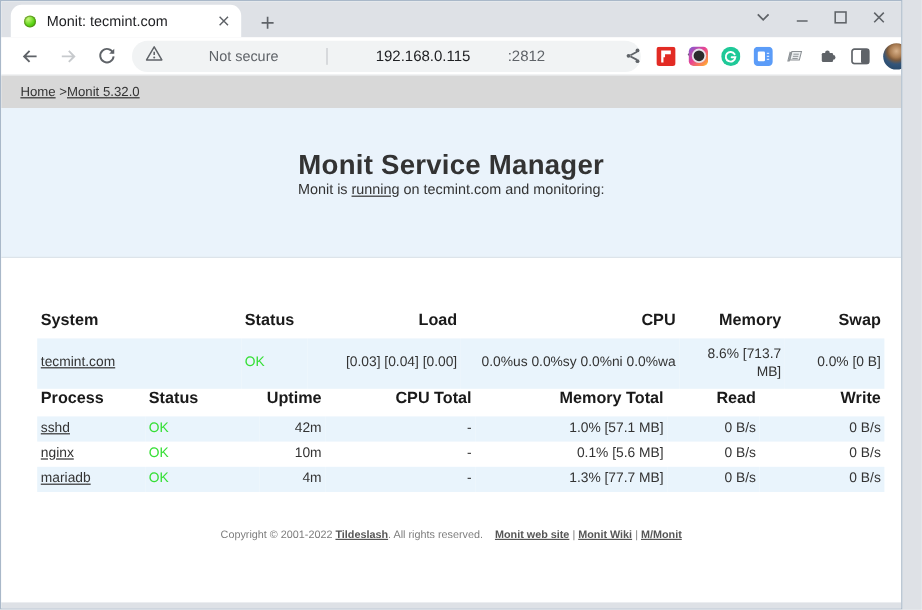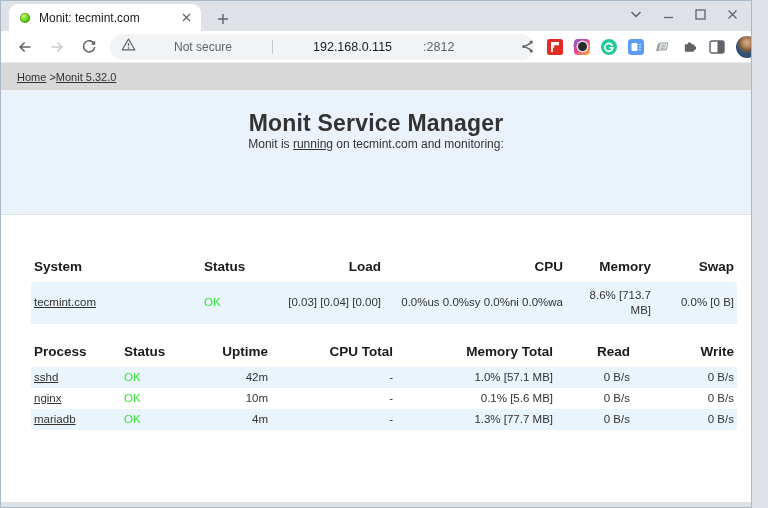--- a/index.html
+++ b/index.html
@@ -33,31 +33,31 @@
   .avatar { width:22px; height:22px; border-radius:50%; background:radial-gradient(circle at 50% 30%, #d8b18a 0%, #a97c52 28%, #7c5a3c 40%, #33557a 58%, #24425f 100%); flex:none; }
 
   
   .navbar { height:27px; background:#d8d8d8; display:flex; align-items:center; font-size:11px; color:#333; padding:0 28px 0 16px; flex:none; }
   .navbar a, .pagelink { color:#333; text-decoration:underline; cursor:pointer; }
   .nav-left { flex:none; white-space:nowrap; }
   .nav-center { flex:1; text-align:center; white-space:nowrap; }
   .nav-right { flex:none; }
 
   .hero { height:125px; background:#eaf3fb; text-align:center; border-bottom:1px solid #dde4ea; flex:none; }
-  .hero h1 { padding-top:20px; font-size:23px; color:#333; letter-spacing:.2px; }
+  .hero h1 { padding-top:34px; font-size:23px; color:#333; letter-spacing:.2px; }
   .hero p { margin-top:0; font-size:12px; color:#333; }
 
   .content { flex:1; background:#fff; padding:44px 30px 0; overflow:hidden; }
   table { width:100%; border-collapse:collapse; table-layout:fixed; }
   th { font-size:13.5px; font-weight:bold; color:#1a1a1a; padding:0 3px 8px; }
   td { font-size:11.5px; color:#333; padding:3px 3px; line-height:1.3; }
   .sys-table td { padding:6px 3px; }
   .al { text-align:left; } .ar { text-align:right; }
   .rowblue { background:#e9f4fc; }
-  .proc-table { margin-top:20px; }
+  .proc-table { }
   .proc-table tbody tr:nth-child(odd) { background:#e9f4fc; }
   .ok { color:#35df35; }
   td a { color:#333; text-decoration:underline; cursor:pointer; }
 
   .footer { text-align:center; font-size:9px; color:#7d7d7d; margin-top:30px; white-space:nowrap; }
   .footer b a, .footer .flink { color:#555; font-weight:bold; text-decoration:underline; cursor:pointer; }
   .fsep { color:#7d7d7d; font-weight:normal; }
   .bottom-strip { height:5px; background:#dee1e6; flex:none; }
 </style>
 </head>
@@ -288,16 +288,25 @@
           <td class="al ok">OK</td>
           <td class="ar">4m</td>
           <td class="ar">-</td>
           <td class="ar">1.3% [77.7 MB]</td>
           <td class="ar">0 B/s</td>
           <td class="ar">0 B/s</td>
         </tr>
       </tbody>
     </table>
 
+    <div class="footer">
+      <span>Copyright © 2001-2022 </span><b><a class="flink">Tildeslash</a></b><span>. All rights reserved.</span>
+      &nbsp;&nbsp;
+      <a class="flink">Monit web site</a>
+      <span class="fsep">|</span>
+      <a class="flink">Monit Wiki</a>
+      <span class="fsep">|</span>
+      <a class="flink">M/Monit</a>
+    </div>
   </div>
 
   <div class="bottom-strip"></div>
 </div>
 
 </body></html>

